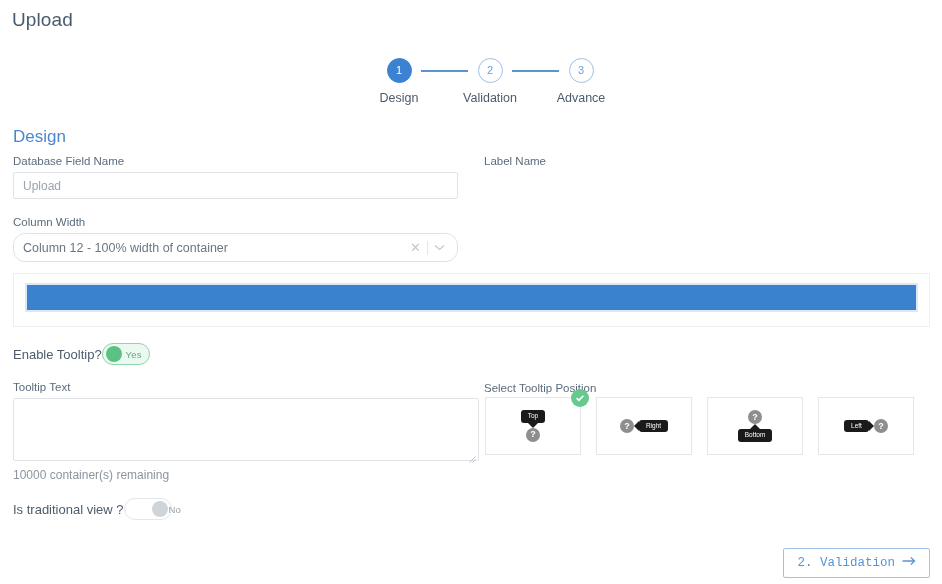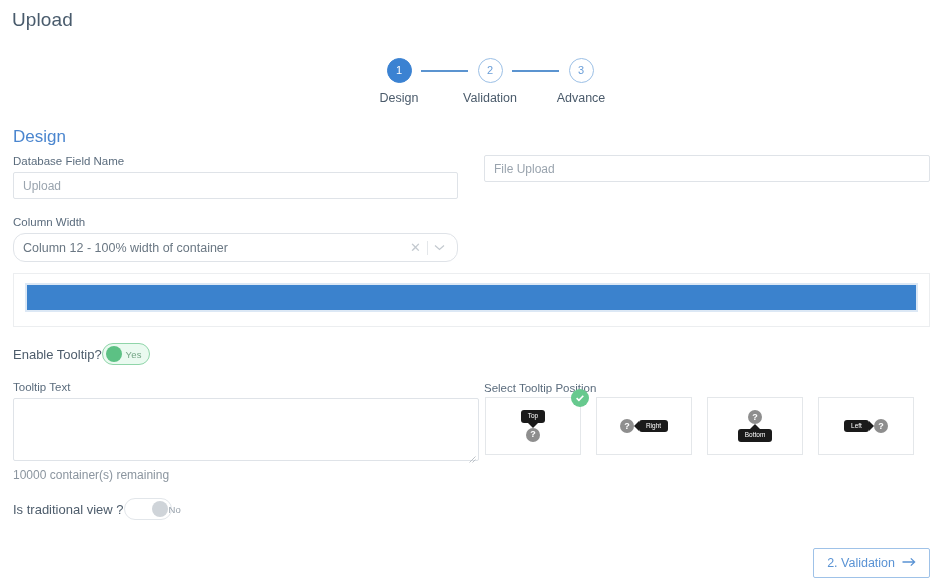--- a/index.html
+++ b/index.html
@@ -161,21 +161,21 @@
   .check-badge {
     position: absolute; right: -9px; top: -9px; width: 18px; height: 18px;
     border-radius: 50%; background: #67c98e; display: flex; align-items: center;
     justify-content: center;
   }
 
   
   .btn-next {
     position: absolute; right: 12px; top: 548px;
     border: 1px solid #9fc2e8; background: #fff; color: #5a93d4;
-    font-size: 12.5px; font-family: Liberation Sans, sans-serif; padding: 7px 13px;
+    font-size: 12.5px; font-family: Liberation Mono, monospace; padding: 7px 13px;
     border-radius: 2px; cursor: pointer; display: flex; align-items: center; gap: 7px;
   }
 </style>
 </head>
 <body>
 
 <div class="page">
 
   <div class="page-title">Upload</div>
 
@@ -198,21 +198,21 @@
   </div>
 
   <div class="section-title">Design</div>
 
   <div class="fld-dbname">
     <label class="field-label">Database Field Name</label>
     <input class="text-input" type="text" placeholder="Upload" style="">
   </div>
 
   <div class="fld-labelname">
-    <input class="text-input" type="text" placeholder="File Upload" style="">
+    <label class="field-label">Label Name</label>
   </div>
 
   <div class="fld-colwidth">
     <label class="field-label">Column Width</label>
     <div class="select-box">
       <span>Column 12 - 100% width of container</span>
       <span class="select-indicators">
         <span class="sel-clear">✕</span>
         <span class="sel-div"></span>
         <span class="sel-arrow">

